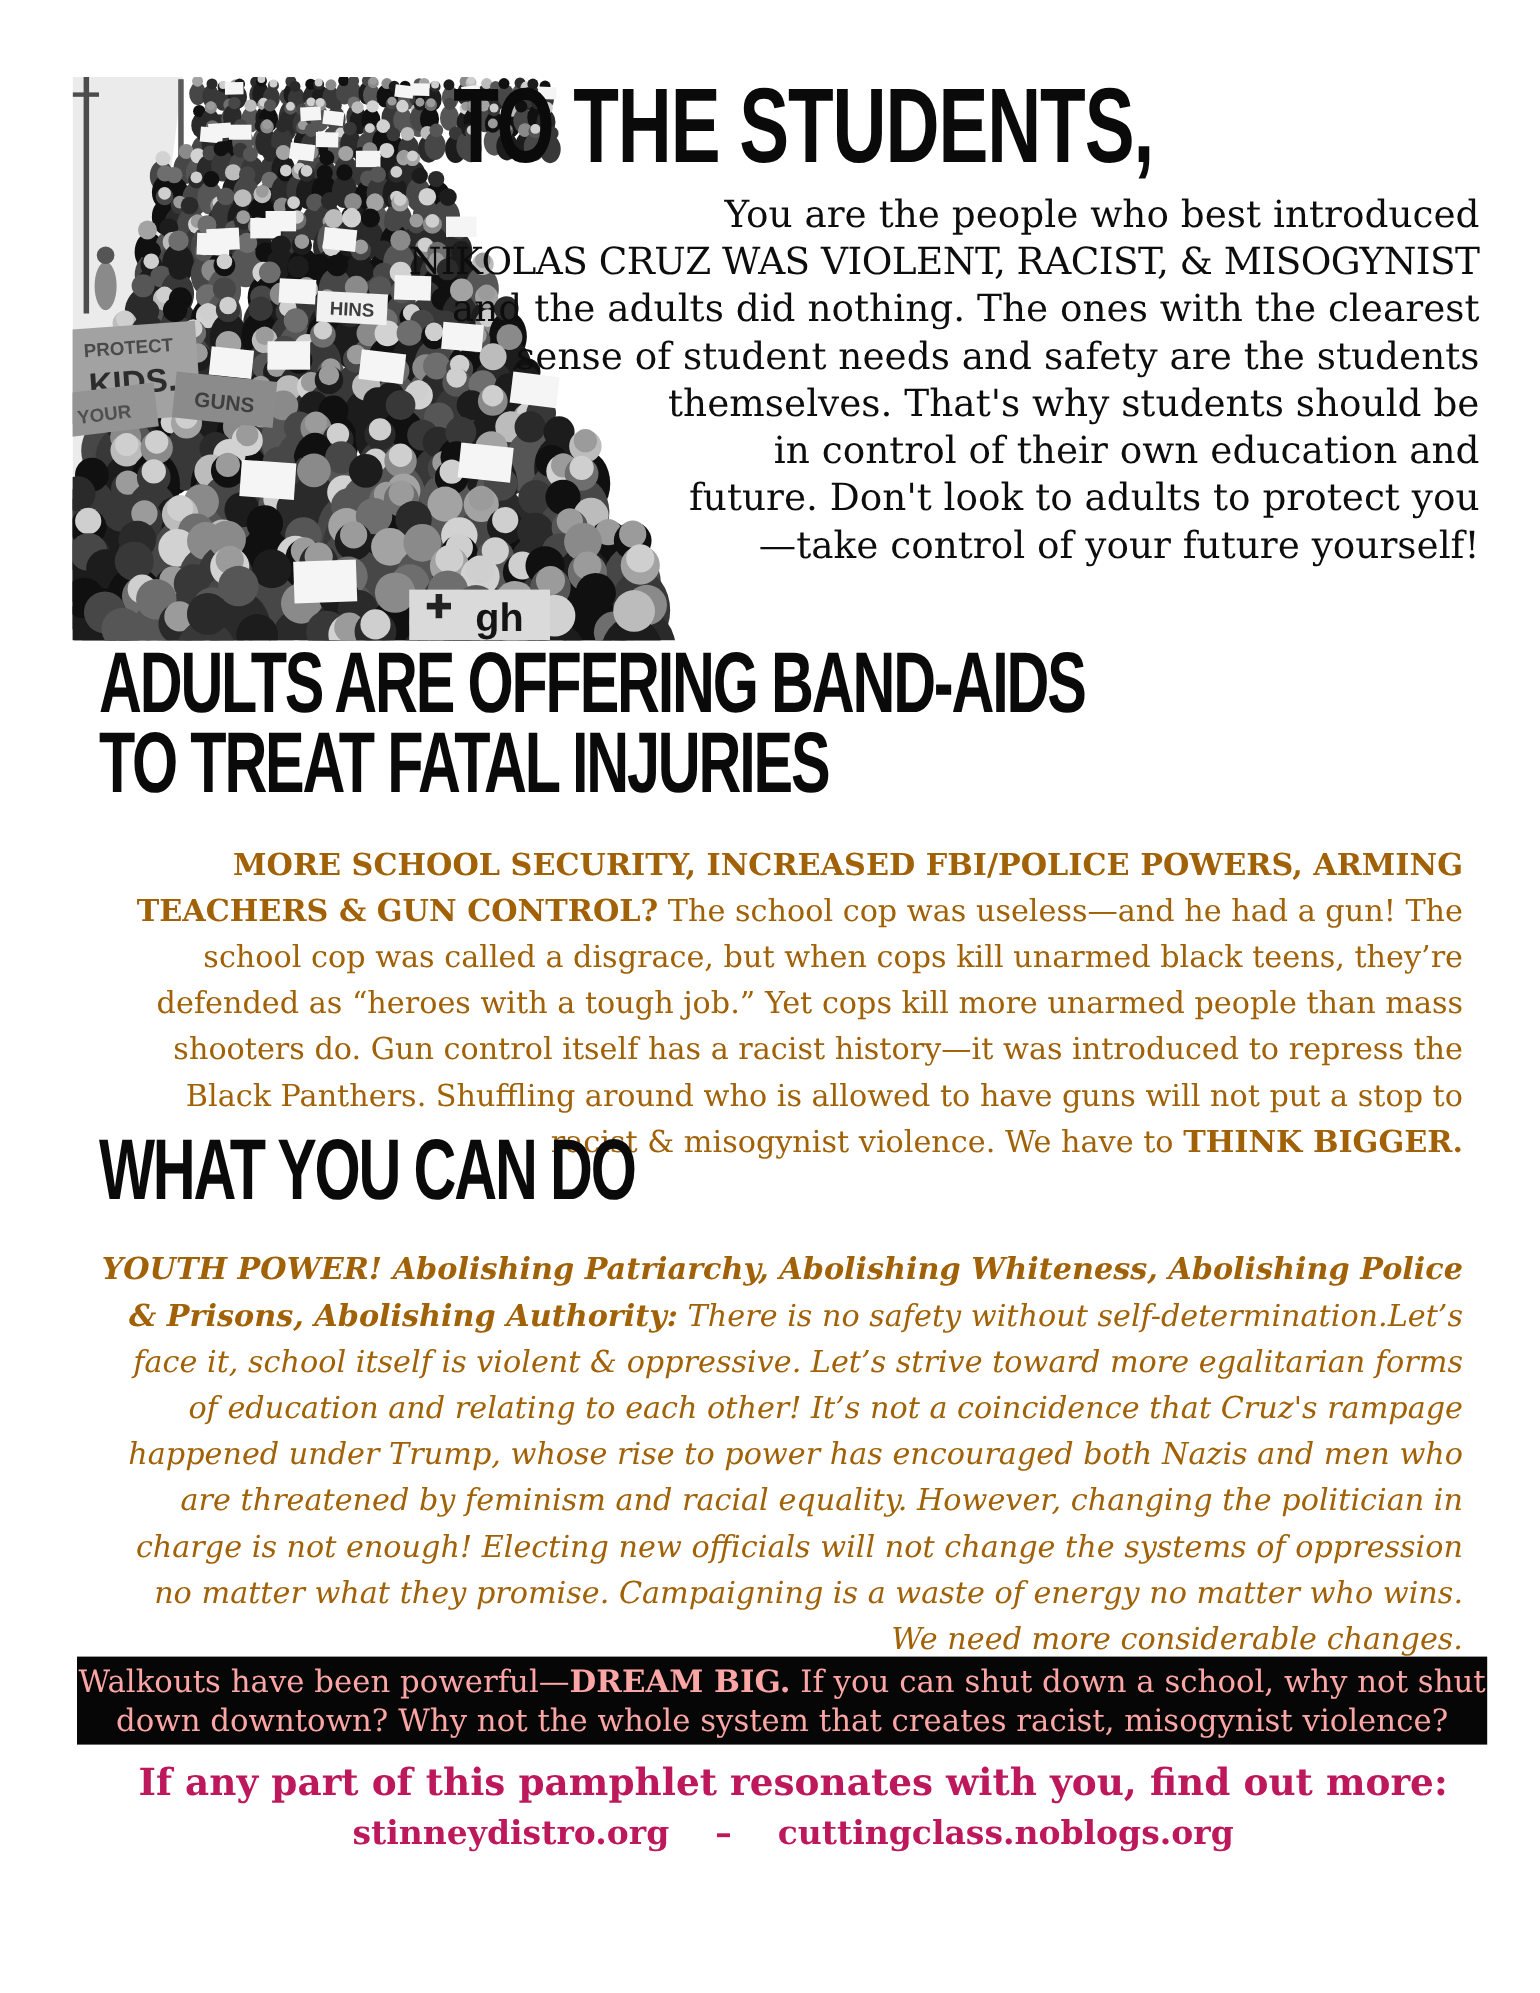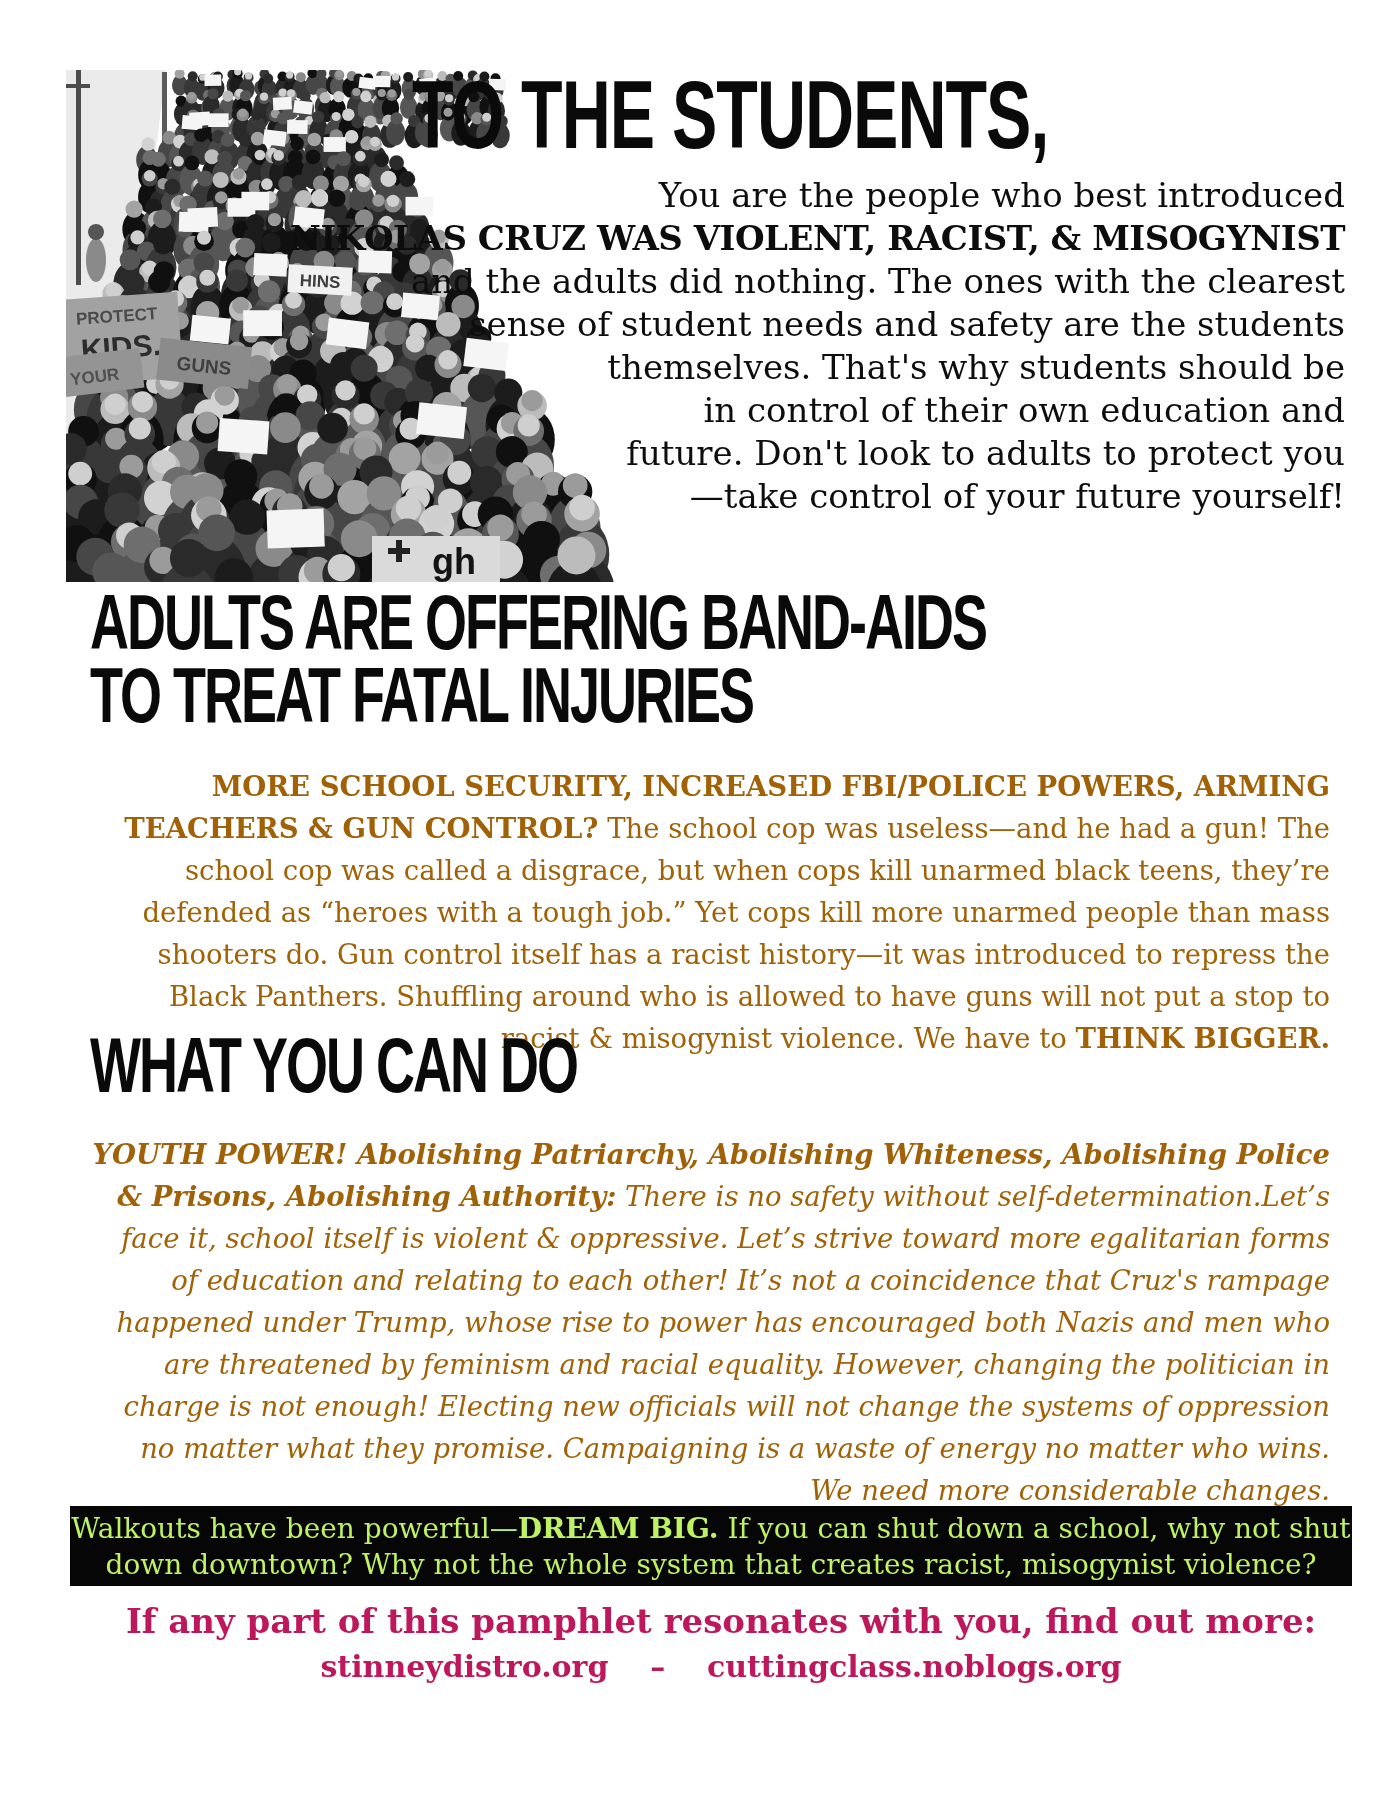--- a/index.html
+++ b/index.html
@@ -22,33 +22,33 @@
   .h2-line{left:90px;font-size:54px;transform:scaleY(1.45);letter-spacing:-2px;}
   #h2a{top:582px;}
   #h2b{top:655px;}
   #h3{top:1025px;}
   
   .intro{
     position:absolute;top:174px;right:55px;text-align:right;
     font-size:34px;line-height:43px;color:#0d0d0d;
   }
   .intro div{white-space:nowrap;}
-  .intro .b{font-weight:700;letter-spacing:-0.5px;}
+  .intro .b{font-weight:400;letter-spacing:-0.5px;}
   
   .body-par{
     position:absolute;left:90px;width:1240px;
     font-size:27.5px;line-height:42px;color:#a16207;text-align:right;
   }
   #par-bandaids{top:737px;}
   #par-wycd{top:1105px;font-style:italic;}
   .body-par b{font-weight:700;}
   
   .banner{
     position:absolute;left:70px;top:1506px;width:1282px;height:80px;
-    background:#060606;color:#bef264;text-align:center;
+    background:#060606;color:#fca5a5;text-align:center;
   }
   .banner .bl{white-space:nowrap;font-size:28px;line-height:36px;}
   .banner .bl:first-child{margin-top:5px;}
   .banner b{font-weight:700;}
   
   .footer{
     position:absolute;left:90px;top:1598px;width:1262px;text-align:center;
     font-weight:700;color:#be185d;
   }
   .footer .f1{font-size:34px;line-height:46px;white-space:nowrap;}

